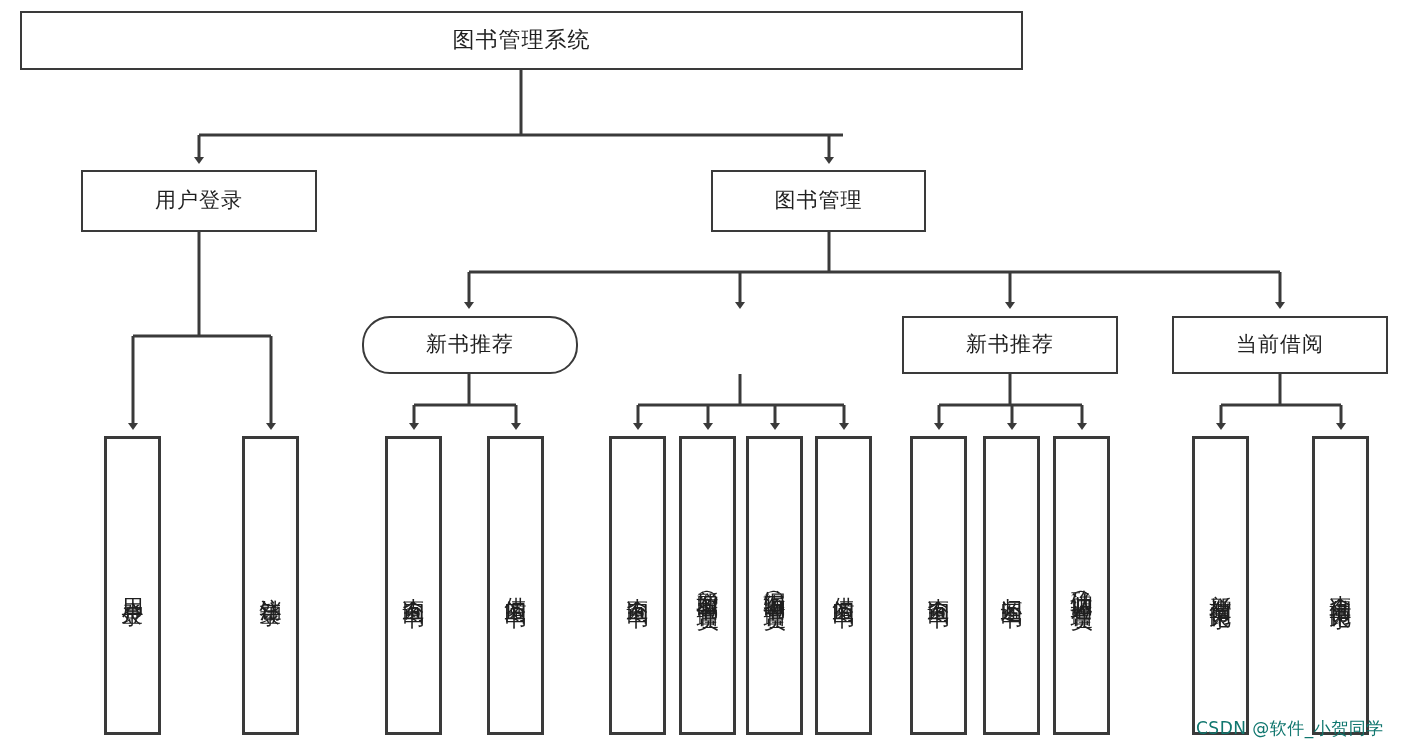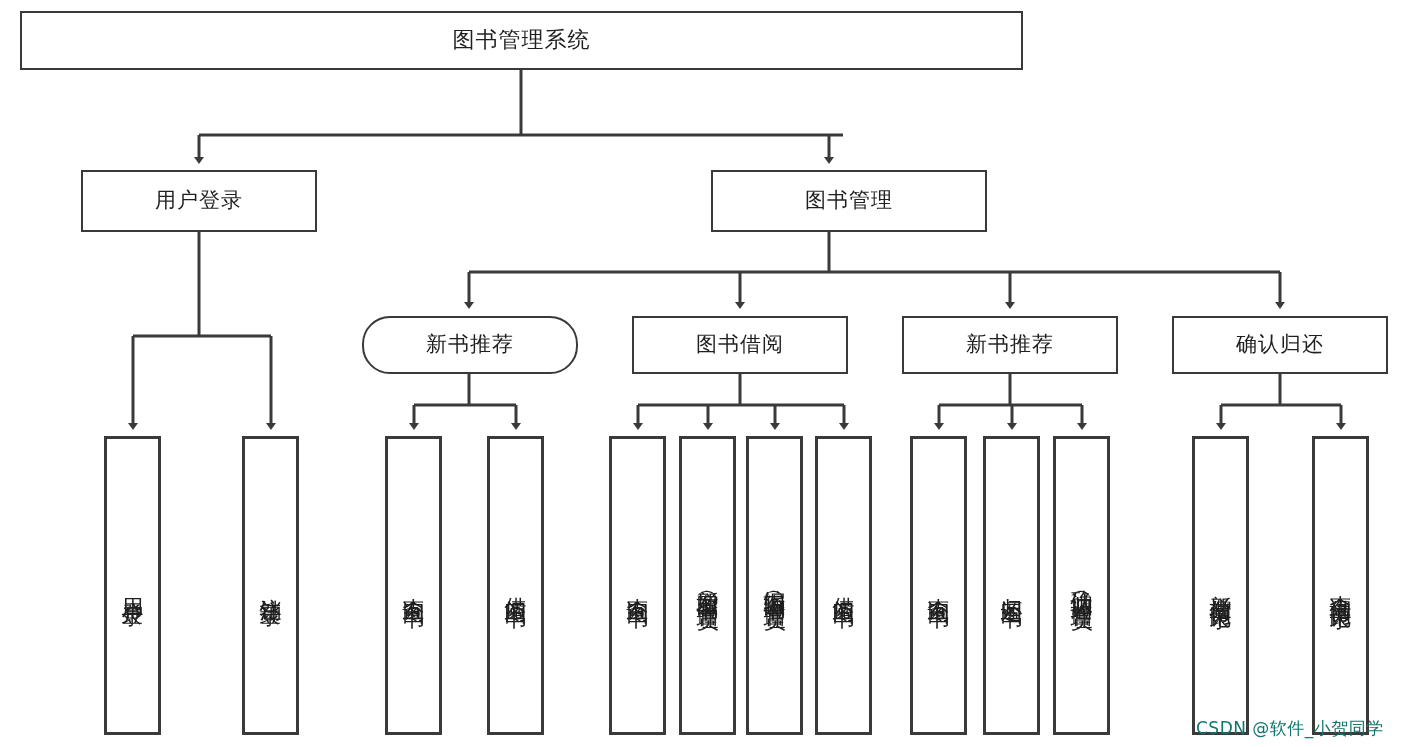--- a/index.html
+++ b/index.html
@@ -115,35 +115,32 @@
     </g>
   </svg>
 
   <div class="node root" style="left:20px;top:11px;width:1003px;height:59px;">
     <span class="label">图书管理系统</span>
   </div>
 
   <div class="node" style="left:81px;top:170px;width:236px;height:62px;">
     <span class="label">用户登录</span>
   </div>
-  <div class="node" style="left:711px;top:170px;width:276px;height:62px;">
+  <div class="node" style="left:711px;top:170px;width:215px;height:62px;">
     <span class="label">图书管理</span>
   </div>
 
   <div class="node" style="left:362px;top:316px;width:216px;height:58px;border-radius:28px;">
     <span class="label">新书推荐</span>
   </div>
-  <div class="node" style="left:632px;top:316px;width:216px;height:58px;">
-    <span class="label">图书借阅</span>
-  </div>
   <div class="node" style="left:902px;top:316px;width:216px;height:58px;">
     <span class="label">新书推荐</span>
   </div>
   <div class="node" style="left:1172px;top:316px;width:216px;height:58px;">
-    <span class="label">确认归还</span>
+    <span class="label">当前借阅</span>
   </div>
 
   <div class="node leaf" style="left:104px;top:436px;width:57px;height:299px;">
     <span class="label">用户登录</span>
   </div>
   <div class="node leaf" style="left:242px;top:436px;width:57px;height:299px;">
     <span class="label">注销登录</span>
   </div>
   <div class="node leaf" style="left:385px;top:436px;width:57px;height:299px;">
     <span class="label">查询图书</span>

